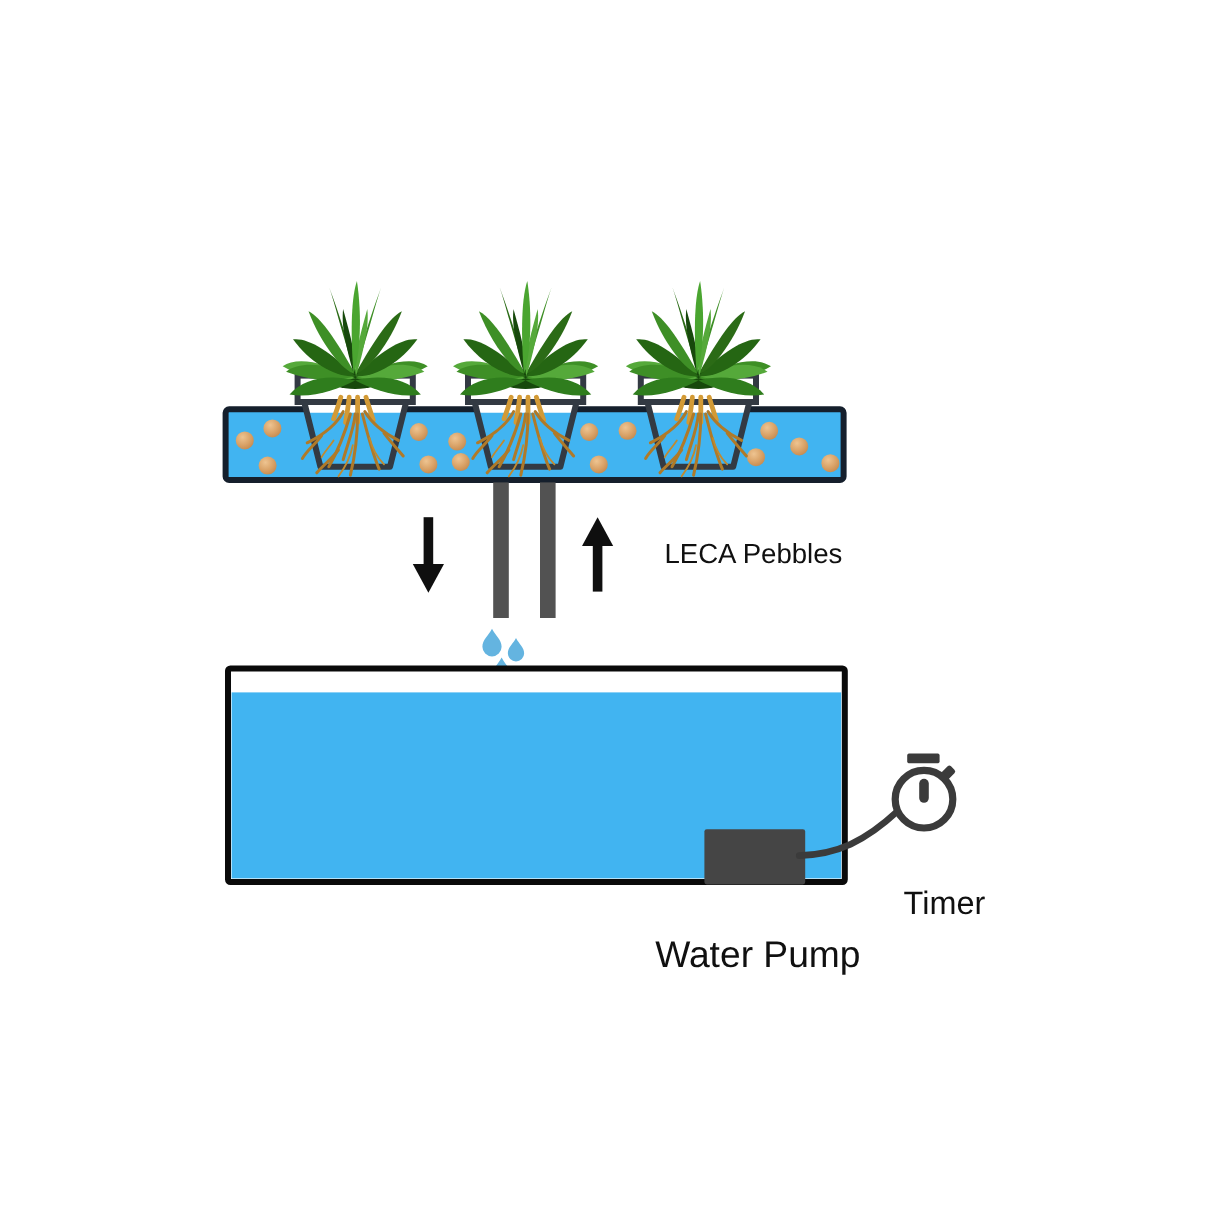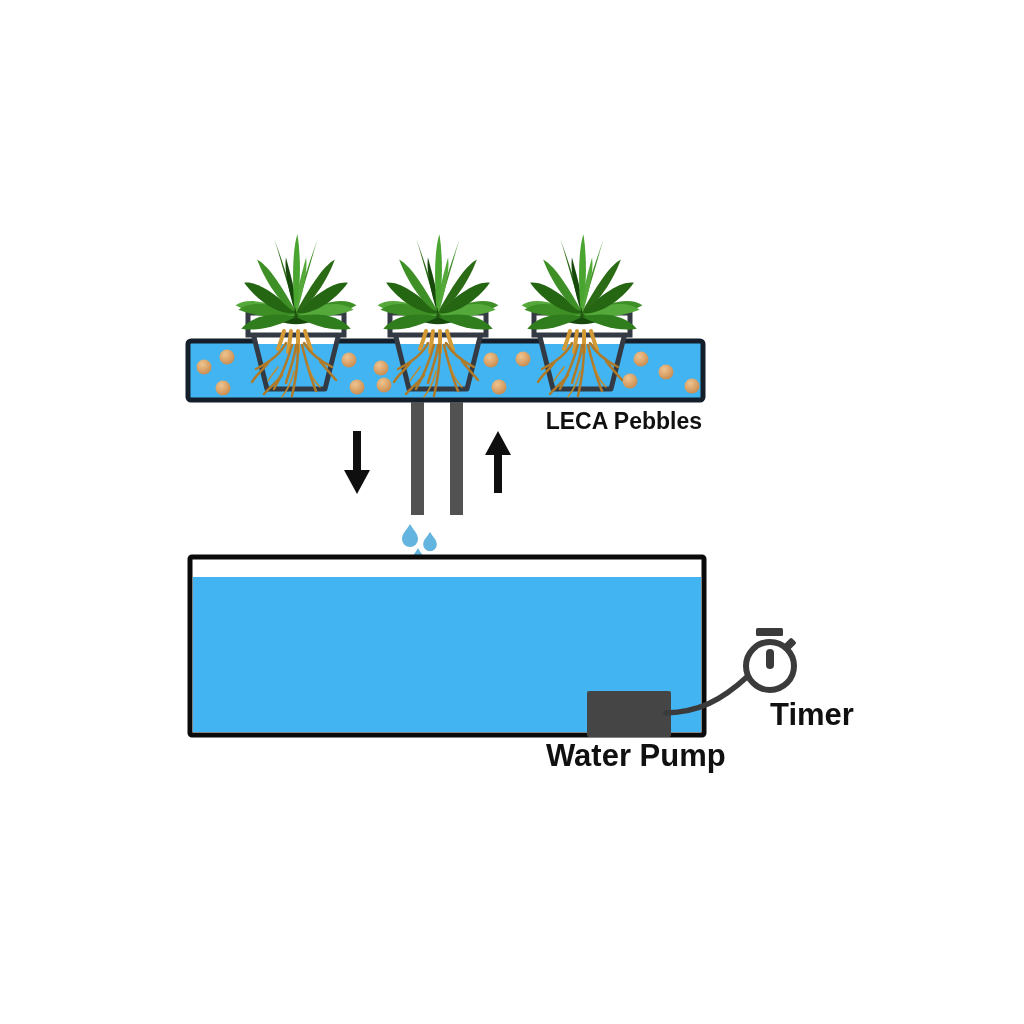--- a/index.html
+++ b/index.html
@@ -8,27 +8,28 @@
     width: 1024px;
     height: 1024px;
     background: #ffffff;
     font-family: "Liberation Sans", sans-serif;
     overflow: hidden;
   }
   .diagram-svg { position: absolute; left: 0; top: 0; }
   .label {
     position: absolute;
     color: #101010;
-    font-weight: 700;
+    font-weight: 400;
     line-height: 1.05;
     white-space: nowrap;
+    margin-top: 40px;
   }
   .label-leca   { left: 480px; top: 409px; width: 222px; text-align: right; font-size: 23px; }
   .label-pump   { left: 546px; top: 740px; font-size: 31px; }
-  .label-timer  { left: 770px; top: 699px; font-size: 31px; }
+  .label-timer  { left: 753px; top: 699px; font-size: 27px; }
 </style>
 </head>
 <body>
 
 <div class="canvas">
 
   <svg class="diagram-svg" width="1024" height="1024" viewBox="0 0 1024 1024">
 
     <defs>
       <radialGradient id="pebbleGrad" cx="38%" cy="32%" r="80%">

